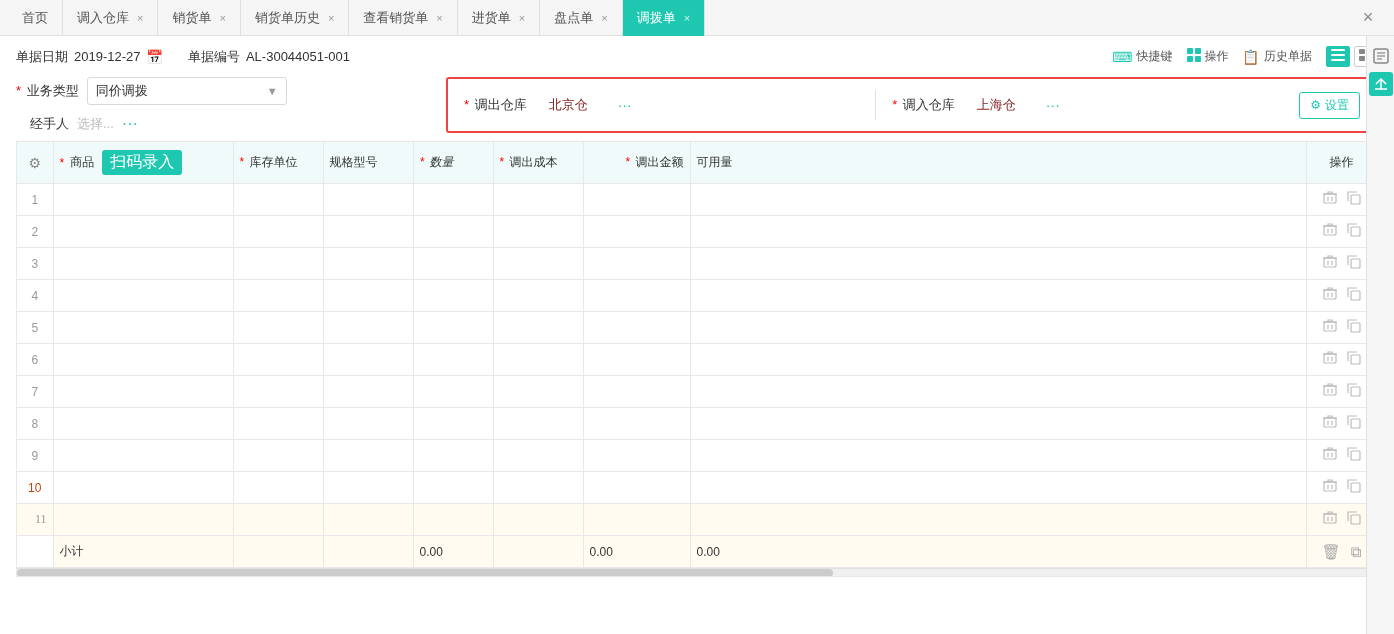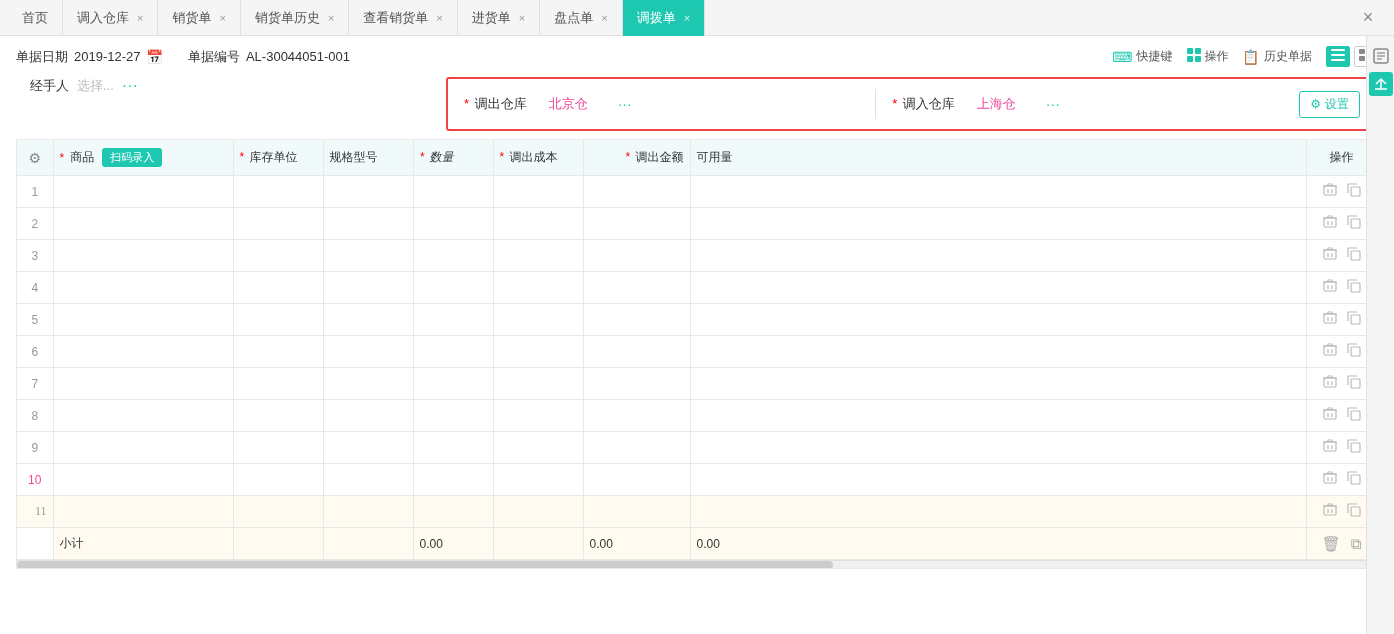--- a/index.html
+++ b/index.html
@@ -171,21 +171,21 @@
       padding: 10px 16px;
       gap: 0;
     }
     .warehouse-group {
       flex: 1;
       display: flex;
       align-items: center;
       gap: 22px;
     }
     .warehouse-value {
-      color: #ec4899;
+      color: #7f1d1d;
       font-weight: 500;
     }
     .warehouse-more {
       color: #1ec8b0;
       cursor: pointer;
       font-size: 14px;
       margin-left: 8px;
     }
     .warehouse-divider {
       width: 1px;
@@ -248,21 +248,21 @@
     .data-table tbody tr:last-child td {
       background: #fffbf0;
       font-weight: 500;
     }
     .scan-btn {
       background: #1ec8b0;
       color: #fff;
       border: none;
       border-radius: 3px;
       padding: 2px 8px;
-      font-size: 11px;
+      font-size: 16px;
       cursor: pointer;
       margin-left: 4px;
     }
     .th-gear {
       color: #888;
       cursor: pointer;
       font-size: 14px;
     }
     .op-icon {
       color: #aaa;
@@ -417,20 +417,30 @@
             <rect x="0" y="7" width="6" height="5" rx="1" fill="#888"></rect>
             <rect x="8" y="7" width="6" height="5" rx="1" fill="#888"></rect>
           </svg>
         </div>
       </div>
     </div>
   </div>
 
   <div class="business-section form-section">
     <div class="business-left">
+      <div class="business-type-row">
+        <span>
+          <span class="required-star">*</span>
+          <span>业务类型</span>
+        </span>
+        <div class="select-field">
+          <span>同价调拨</span>
+          <span class="select-arrow">▼</span>
+        </div>
+      </div>
       <div class="person-row">
         <span style="margin-left:14px;">经手人</span>
         <span class="person-placeholder">选择...</span>
         <span class="more-icon">···</span>
       </div>
     </div>
 
     <div class="warehouse-section">
       <div class="warehouse-group">
         <span>
@@ -753,21 +763,21 @@
           <span class="op-icon" title="复制">
             <svg width="14" height="14" viewBox="0 0 14 14" fill="none">
               <rect x="4" y="4" width="9" height="9" rx="1" stroke="#bbb" stroke-width="1.2" fill="none"></rect>
               <path d="M1 10 L1 1 L10 1" stroke="#bbb" stroke-width="1.2" fill="none"></path>
             </svg>
           </span>
         </div>
       </td>
     </tr>
           <tr>
-      <td style="text-align:center;color:#ec4899;">10</td>
+      <td style="text-align:center;color:#c2410c;">10</td>
       <td></td>
       <td></td>
       <td></td>
       <td></td>
       <td></td>
       <td></td>
       <td></td>
       <td>
         <div class="op-cell">
           <span class="op-icon" title="删除">

